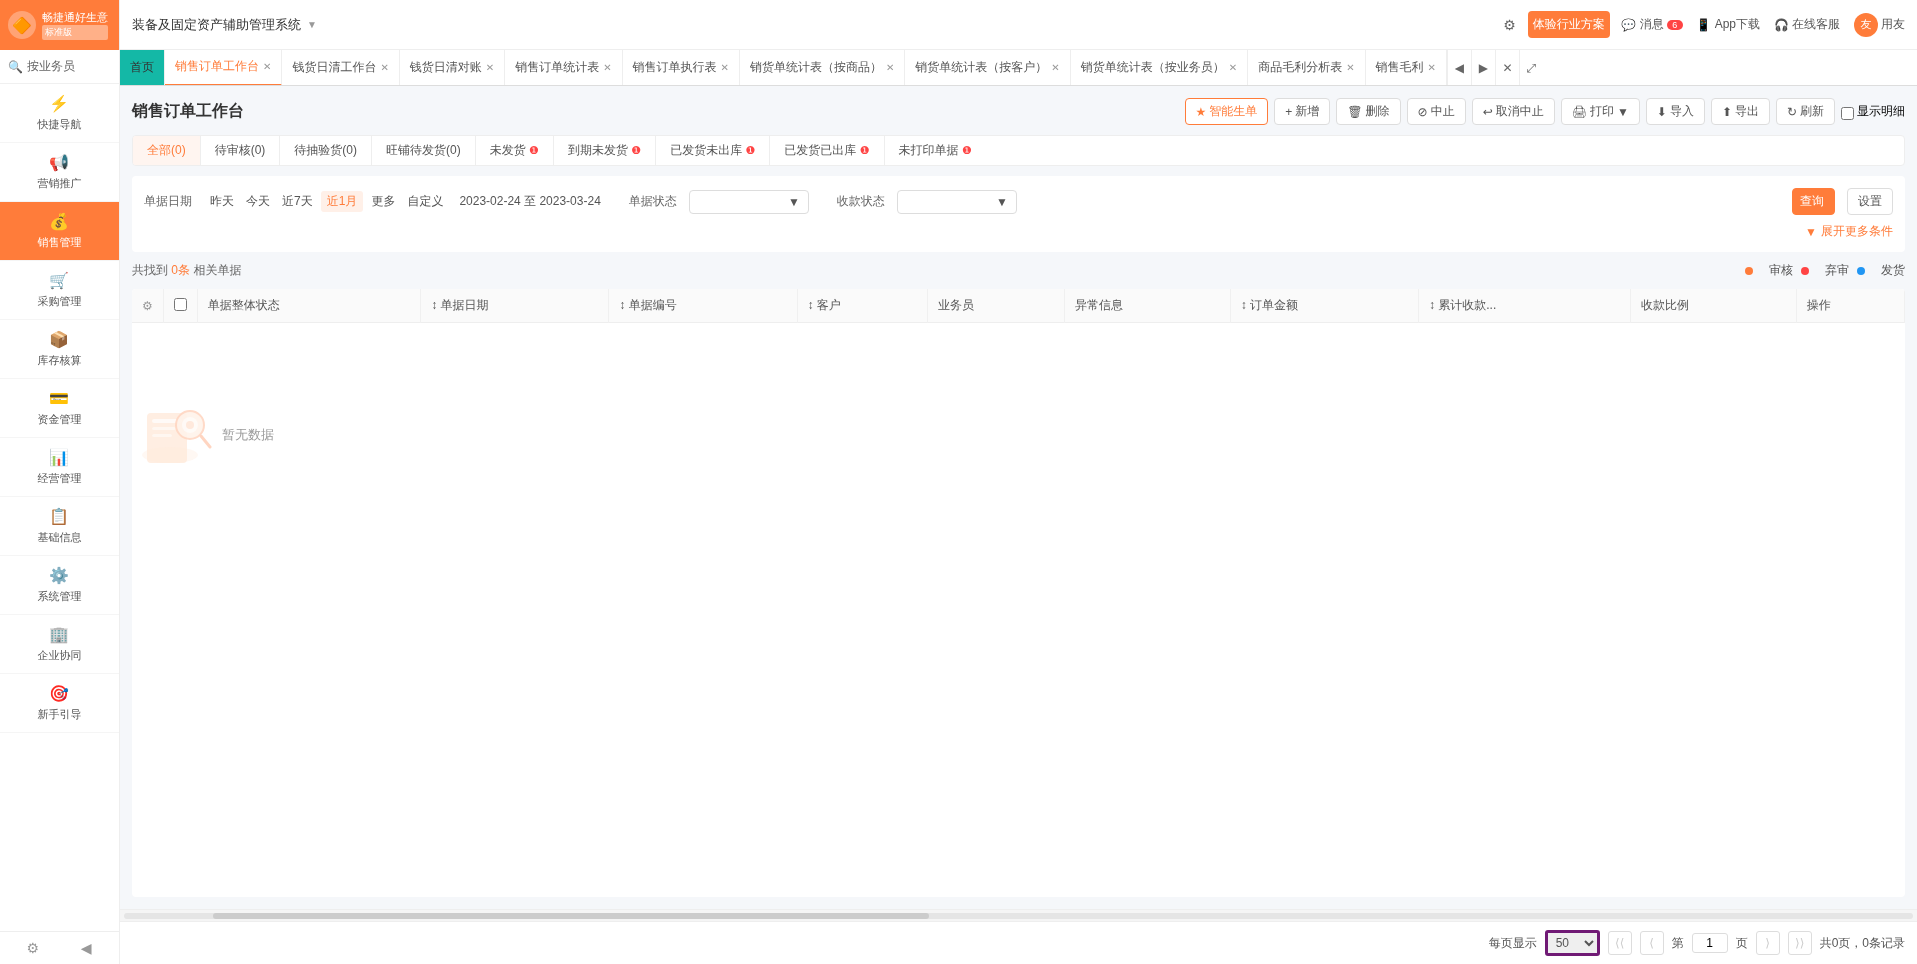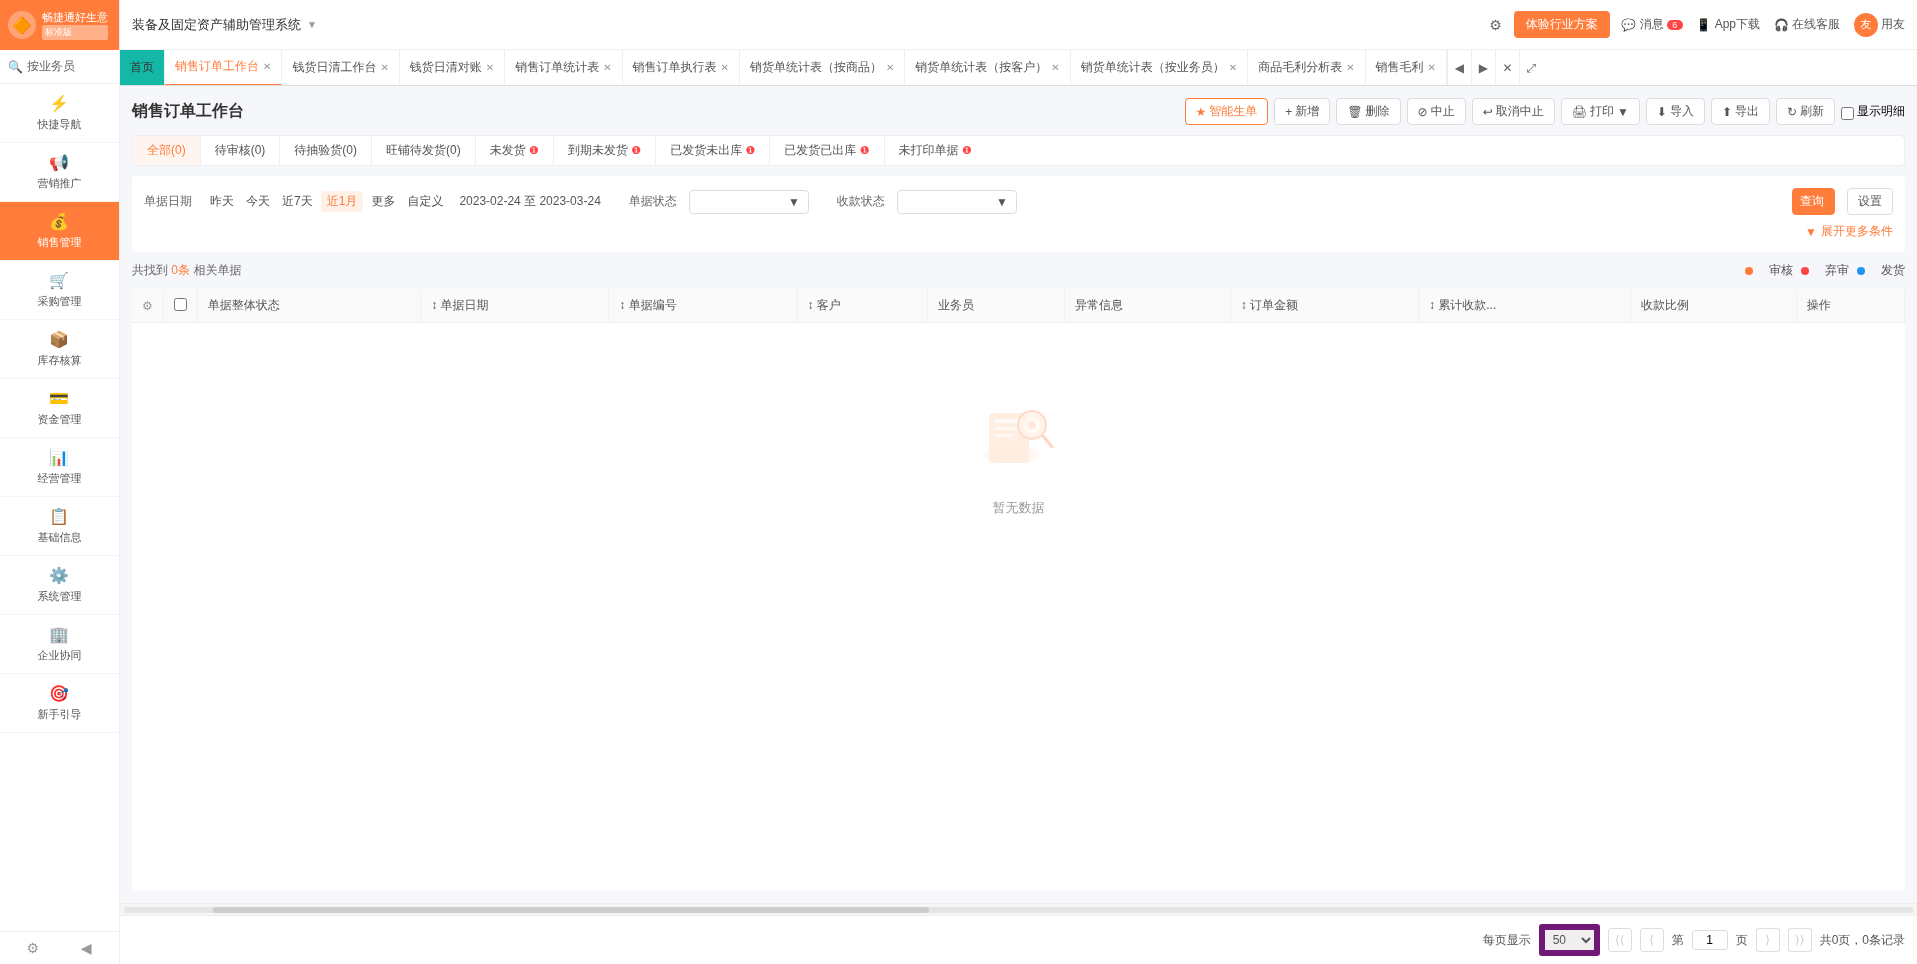--- a/index.html
+++ b/index.html
@@ -22,21 +22,21 @@
 
     
     .main { flex: 1; display: flex; flex-direction: column; overflow: hidden; }
 
     
     .header { height: 50px; background: #fff; border-bottom: 1px solid #eee; display: flex; align-items: center; padding: 0 12px; gap: 12px; }
     .header-title { font-size: 13px; color: #333; flex: 1; display: flex; align-items: center; gap: 6px; }
     .header-title-text { font-size: 13px; }
     .header-arrow { color: #999; font-size: 10px; }
     .header-gear { color: #666; cursor: pointer; font-size: 14px; }
-    .header-solution-btn { background: #ff7c3a; color: #fff; border: none; padding: 5px 12px; border-radius: 4px; cursor: pointer; font-size: 12px; }
+    .header-solution-btn { background: #ff7c3a; color: #fff; border: none; padding: 5px 5px; border-radius: 4px; cursor: pointer; font-size: 12px; }
     .header-right { display: flex; align-items: center; gap: 14px; color: #555; font-size: 12px; }
     .header-right-item { display: flex; align-items: center; gap: 3px; cursor: pointer; }
     .badge { background: #ff4444; color: #fff; font-size: 9px; padding: 0 4px; border-radius: 8px; min-width: 16px; text-align: center; }
     .avatar { width: 24px; height: 24px; background: #ff7c3a; border-radius: 50%; display: flex; align-items: center; justify-content: center; color: #fff; font-size: 11px; }
 
     
     .tabs-bar { background: #fff; border-bottom: 1px solid #ddd; display: flex; align-items: center; overflow: hidden; height: 36px; }
     .tab-item { display: flex; align-items: center; padding: 0 10px; height: 36px; cursor: pointer; border-right: 1px solid #eee; white-space: nowrap; font-size: 12px; color: #555; gap: 4px; flex-shrink: 0; }
     .tab-item.active { background: #fff; color: #ff7c3a; border-bottom: 2px solid #ff7c3a; }
     .tab-home { background: #14b8a6; color: #333; font-size: 12px; }
@@ -84,26 +84,26 @@
 
     
     .table-wrapper { background: #fff; border-radius: 4px; overflow: auto; flex: 1; }
     table { width: 100%; border-collapse: collapse; }
     thead tr { background: #fafafa; border-bottom: 1px solid #eee; }
     thead th { padding: 8px 10px; text-align: left; color: #555; font-weight: normal; border-right: 1px solid #f0f0f0; white-space: nowrap; font-size: 12px; }
     .col-checkbox { width: 30px; text-align: center; }
     .col-settings { width: 30px; text-align: center; color: #999; cursor: pointer; }
 
     
-    .empty-state { flex: 1; display: flex; flex-direction: column; align-items: center; justify-content: space-between; padding: 60px 0; gap: 12px; }
+    .empty-state { flex: 1; display: flex; flex-direction: row; align-items: center; justify-content: flex-start; padding: 60px 0; }
     .empty-text { color: #999; font-size: 13px; }
 
     
     .pagination { background: #fff; border-top: 1px solid #eee; padding: 8px 12px; display: flex; align-items: center; justify-content: flex-end; gap: 8px; font-size: 12px; color: #555; }
-    .page-size-select { border: 6px solid #701a75; border-radius: 3px; padding: 2px 4px; cursor: pointer; color: #555; }
+    .page-size-select { border: 3px solid #701a75; border-radius: 3px; padding: 2px 4px; cursor: pointer; color: #555; }
     .page-btn { width: 24px; height: 24px; display: flex; align-items: center; justify-content: center; border: 1px solid #ddd; border-radius: 3px; cursor: pointer; color: #555; }
     .page-btn.disabled { color: #ccc; cursor: not-allowed; }
     .page-input { width: 36px; border: 1px solid #ddd; border-radius: 3px; padding: 2px 4px; text-align: center; }
 
     
     .content::-webkit-scrollbar { width: 6px; }
     .content::-webkit-scrollbar-track { background: #f5f5f5; }
     .content::-webkit-scrollbar-thumb { background: #ccc; border-radius: 3px; }
 
     

